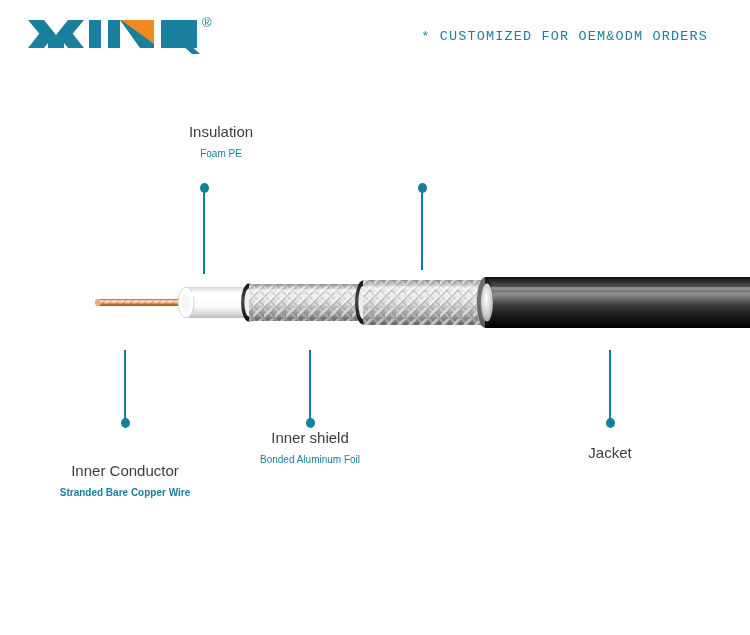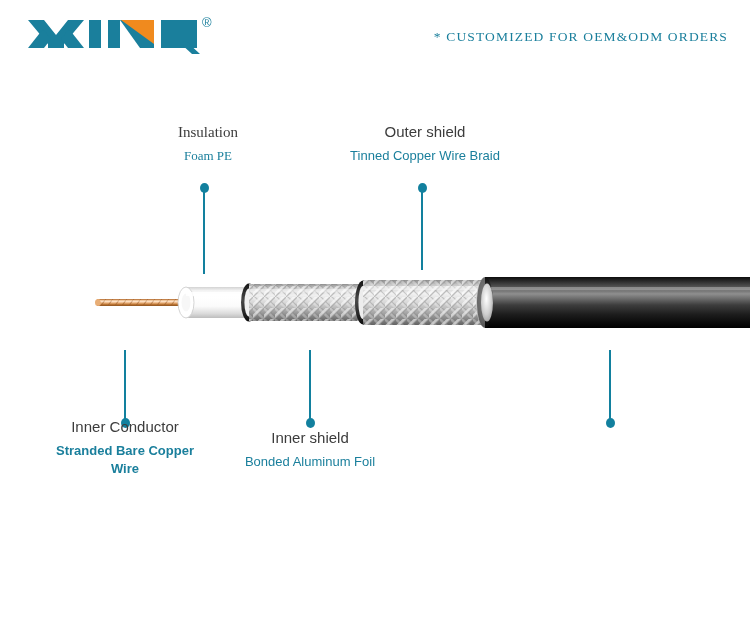--- a/index.html
+++ b/index.html
@@ -35,43 +35,43 @@
   #logo-reg {
     font-size: 13px;
     color: #1a7f9c;
     line-height: 1;
     margin-left: 2px;
     margin-top: 2px;
     font-family: "Liberation Sans", sans-serif;
   }
   #tagline {
     position: absolute;
-    right: 22px; top: 29px;
+    right: 42px; top: 29px;
     font-size: 13.5px;
     letter-spacing: 1.15px;
     color: #1a7f9c;
     white-space: nowrap;
-    font-family: Liberation Serif, serif;
+    font-family: Liberation Mono, monospace;
   }
 
   
   .label-block {
     position: absolute;
     text-align: center;
     line-height: 1.36;
     white-space: nowrap;
   }
   .label-title {
     font-size: 15px;
     color: #3c3c3c;
     display: block;
     margin-bottom: 5px;
   }
   .label-sub {
-    font-size: 13px;
+    font-size: 10px;
     color: #1a7f9c;
     display: block;
   }
   .label-sub.wrap { white-space: normal; width: 150px; font-weight: bold; }
 
   
   .leader {
     position: absolute;
     width: 2px;
     background: #12809e;
@@ -114,29 +114,25 @@
           <path d="M133,6 h36 v28 h-36 z M142,14 h18 v12 h-18 z"></path>
           <polygon points="158,27 172,40 164,40 152,29"></polygon>
         </g>
       </svg>
       <span id="logo-reg">®</span>
     </div>
 
     <div id="tagline">* CUSTOMIZED FOR OEM&amp;ODM ORDERS</div>
   </div>
 
-  <div class="label-block" style="left:158px; top:122px; width:100px;font-family:Liberation Serif, serif;">
+  <div class="label-block" style="left:171px; top:122px; width:100px;">
     <span class="label-title">Insulation</span>
     <span class="label-sub">Foam PE</span>
   </div>
 
-  <div class="label-block" style="left:298px; top:122px; width:254px;">
-    <span class="label-title">Outer shield</span>
-    <span class="label-sub">Tinned Copper Wire Braid</span>
-  </div>
 
   <div class="leader-dot" style="left:200px; top:183px;"></div>
   <div class="leader" style="left:203px; top:190px; height:84px;"></div>
 
   <div class="leader-dot" style="left:418px; top:183px;"></div>
   <div class="leader" style="left:421px; top:190px; height:80px;"></div>
 
   <svg id="cable" width="750" height="635" viewBox="0 0 750 635">
     <defs>
 
@@ -253,26 +249,27 @@
 
   <div class="leader" style="left:124px; top:350px; height:72px;"></div>
   <div class="leader-dot" style="left:121px; top:418px;"></div>
 
   <div class="leader" style="left:309px; top:350px; height:72px;"></div>
   <div class="leader-dot" style="left:306px; top:418px;"></div>
 
   <div class="leader" style="left:609px; top:350px; height:72px;"></div>
   <div class="leader-dot" style="left:606px; top:418px;"></div>
 
-  <div class="label-block" style="left:50px; top:417px; width:150px;">
+  <div class="label-block" style="left:50px; top:461px; width:150px;">
     <span class="label-title">Inner Conductor</span>
     <span class="label-sub wrap">Stranded Bare Copper Wire</span>
   </div>
 
   <div class="label-block" style="left:211px; top:428px; width:198px;">
     <span class="label-title">Inner shield</span>
     <span class="label-sub">Bonded Aluminum Foil</span>
   </div>
 
   <div class="label-block" style="left:547px; top:443px; width:126px;">
+    <span class="label-title">Jacket</span>
   </div>
 
 </div>
 
 </body></html>

